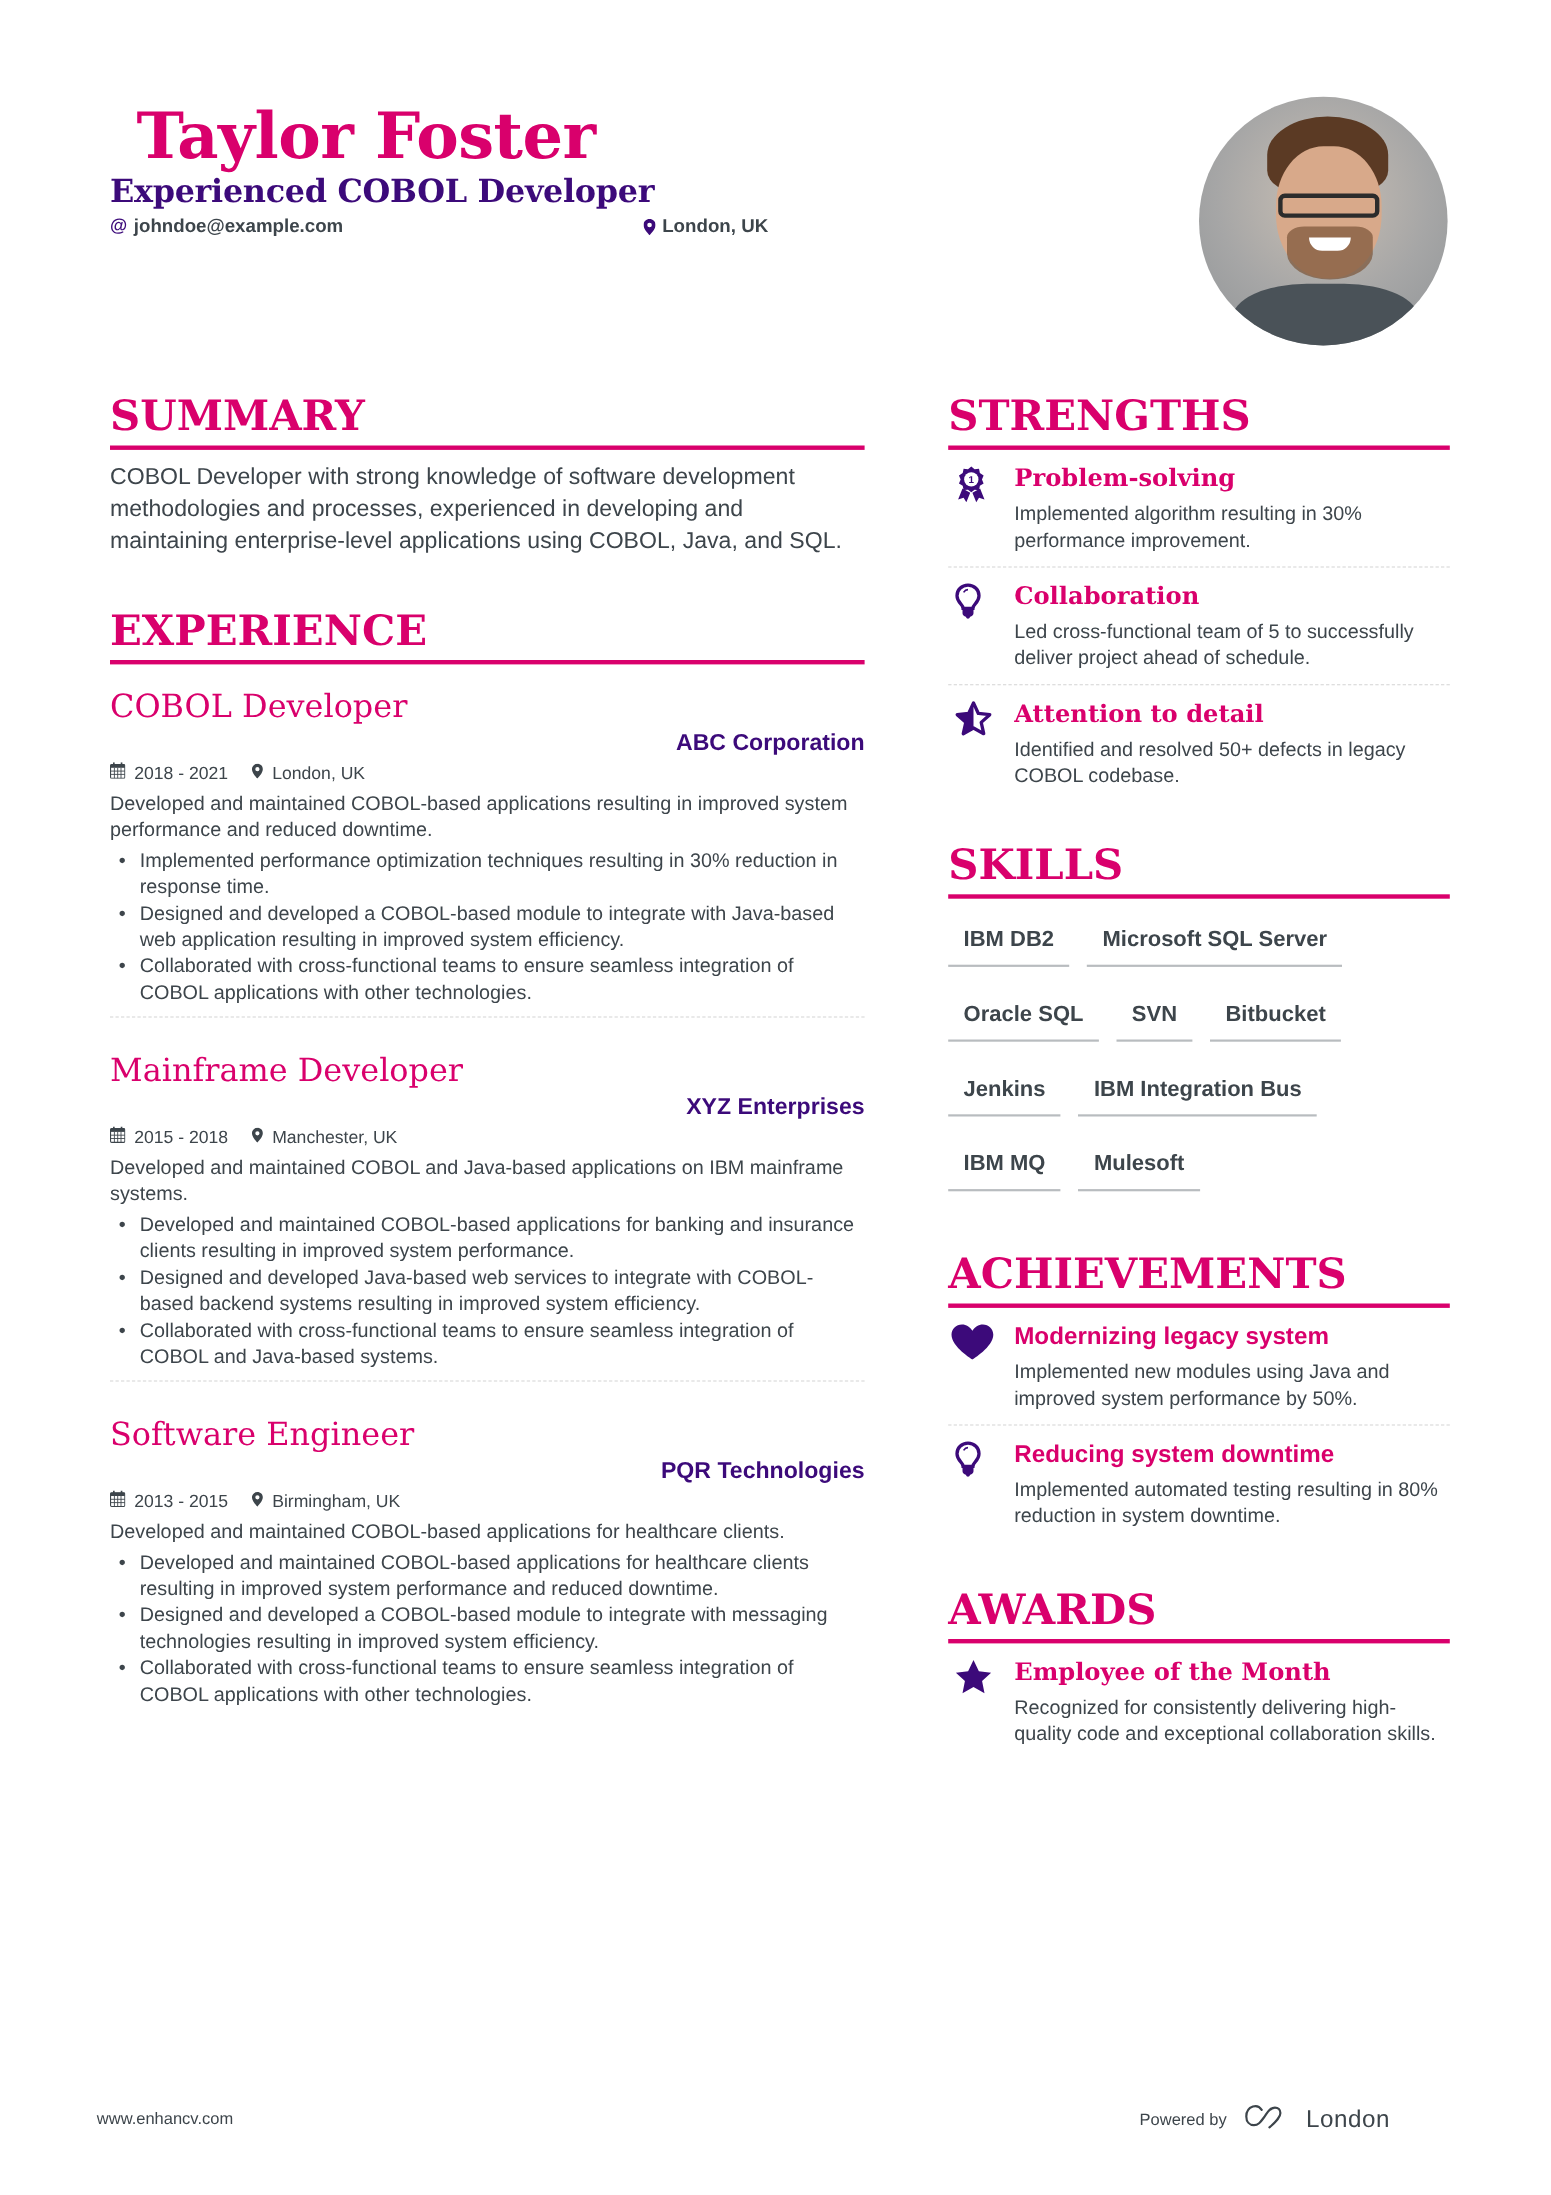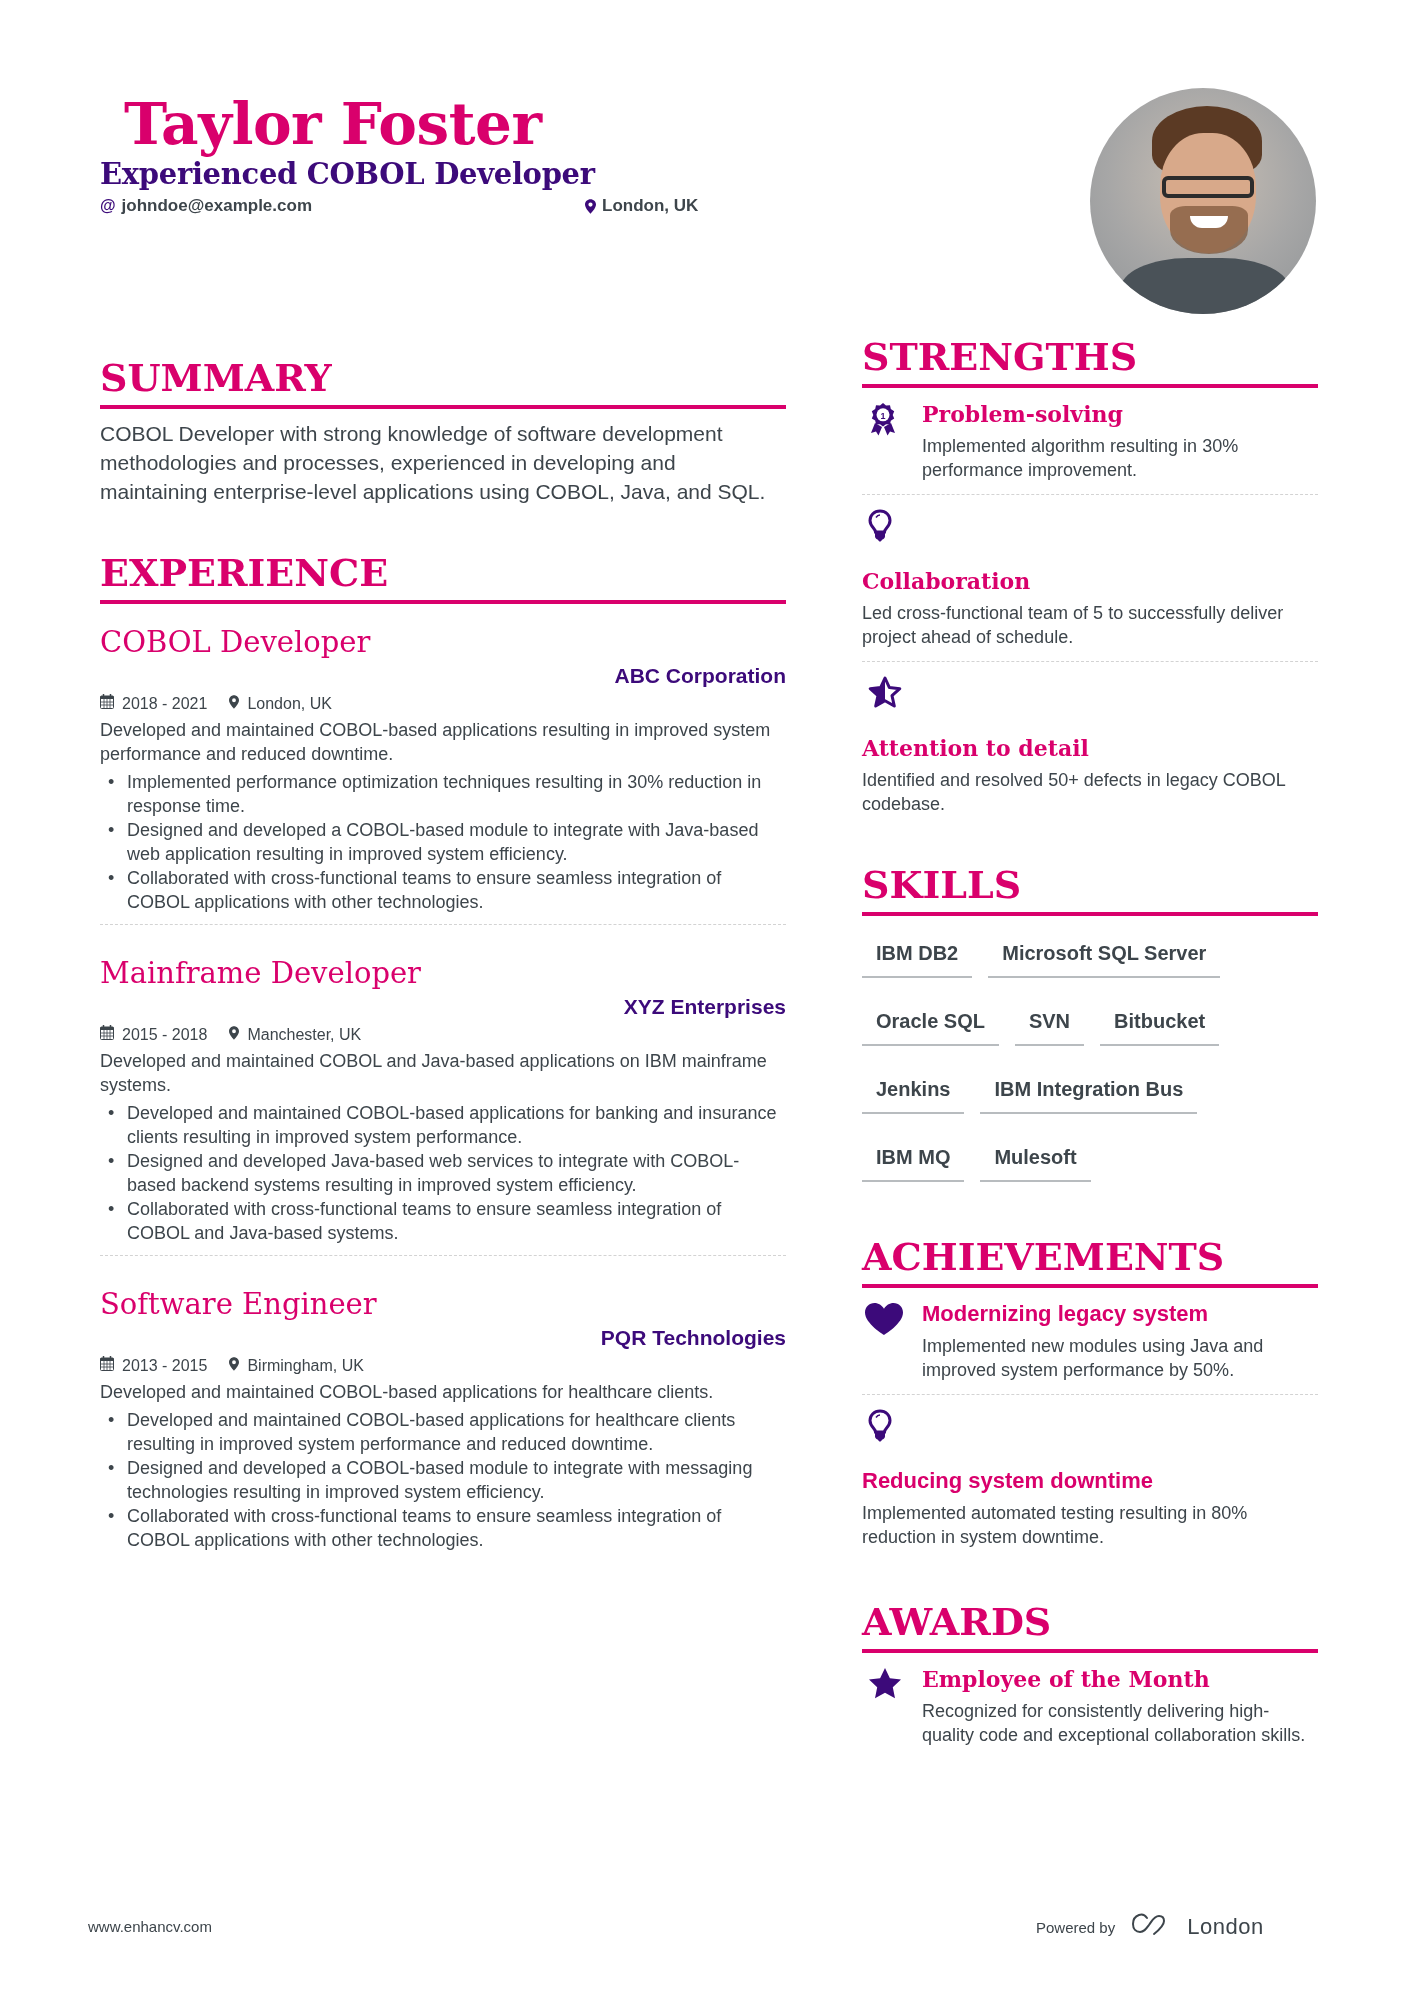--- a/index.html
+++ b/index.html
@@ -20,42 +20,42 @@
       background: radial-gradient(circle at 50% 40%, #c9bfb4 0%, #a6a6a6 55%, #8f9396 100%); }
     .photo .hair { position: absolute; left: 62px; top: 18px; width: 110px; height: 70px; background: #5b3a24; border-radius: 50% 50% 30% 30%; }
     .photo .face { position: absolute; left: 70px; top: 45px; width: 96px; height: 120px; background: #d8a98a; border-radius: 45% 45% 48% 48%; }
     .photo .glasses { position: absolute; left: 72px; top: 88px; width: 92px; height: 22px; border: 4px solid #2c2c2c; border-radius: 6px; }
     .photo .beard { position: absolute; left: 80px; top: 118px; width: 78px; height: 48px; background: #7a5438; border-radius: 20% 20% 50% 50%; opacity: 0.7; }
     .photo .smile { position: absolute; left: 100px; top: 128px; width: 38px; height: 12px; background: #fff; border-radius: 0 0 18px 18px; }
     .photo .shirt { position: absolute; left: 30px; top: 170px; width: 170px; height: 80px; background: #4a5258; border-radius: 40% 40% 0 0; }
 
     
     .col-left { position: absolute; left: 100px; top: 355px; width: 686px; }
-    .col-right { position: absolute; left: 862px; top: 334px; width: 456px; }
+    .col-right { position: absolute; left: 862px; top: 355px; width: 456px; }
 
     .section-title { font-family: "DejaVu Serif", serif; font-weight: bold; font-size: 38px; line-height: 46px; color: #d9006c; letter-spacing: 0px; }
     .section-rule { height: 4px; background: #d9006c; margin-top: 4px; margin-bottom: 10px; }
 
     .summary-text { font-size: 21px; line-height: 29px; color: #3d454b; }
 
     
     .exp { padding-bottom: 10px; }
     .exp + .exp { border-top: 1.5px dashed #d3d3d3; padding-top: 10px; }
     .exp-role { font-family: "DejaVu Serif", serif; font-size: 29px; line-height: 36px; color: #d9006c; margin-top: 20px; }
     .exp-company { font-weight: bold; font-size: 21px; line-height: 28px; color: #3c0a7a; margin-top: 2px; text-align: right; }
     .exp-meta { display: flex; align-items: center; font-size: 16px; line-height: 24px; color: #3d454b; margin-top: 2px; }
     .exp-meta .m { display: inline-flex; align-items: center; gap: 8px; margin-right: 22px; }
     .exp-desc { font-size: 18px; line-height: 24px; margin-top: 2px; }
     .exp-bullets { list-style: none; margin-top: 4px; }
     .exp-bullets li { position: relative; padding-left: 27px; font-size: 18px; line-height: 24px; }
     .exp-bullets li::before { content: "•"; position: absolute; left: 8px; top: 0; color: #3d454b; }
 
     
     .item { display: flex; padding: 12px 0 12px 0; }
-    .item + .item { border-top: 1.5px dashed #d3d3d3; flex-direction: column; }
+    .item + .item { border-top: 1.5px dashed #d3d3d3; }
     .item .icon { width: 60px; flex: 0 0 60px; display: flex; justify-content: flex-start; padding-left: 6px; padding-top: 2px; }
     .item .body { flex: 1; }
     .item-title { font-family: "DejaVu Serif", serif; font-weight: bold; font-size: 22px; line-height: 28px; color: #d9006c; }
     .item-title.sans { font-family: "Liberation Sans", sans-serif; font-size: 22px; }
     .item-desc { font-size: 18px; line-height: 24px; color: #3d454b; margin-top: 6px; }
 
     
     .skills { display: flex; flex-wrap: wrap; gap: 14px 16px; margin-top: 22px; }
     .skill { font-weight: bold; font-size: 20px; line-height: 26px; color: #3d454b; padding: 2px 14px 10px 14px; border-bottom: 2px solid #b8bcbf; }
 

